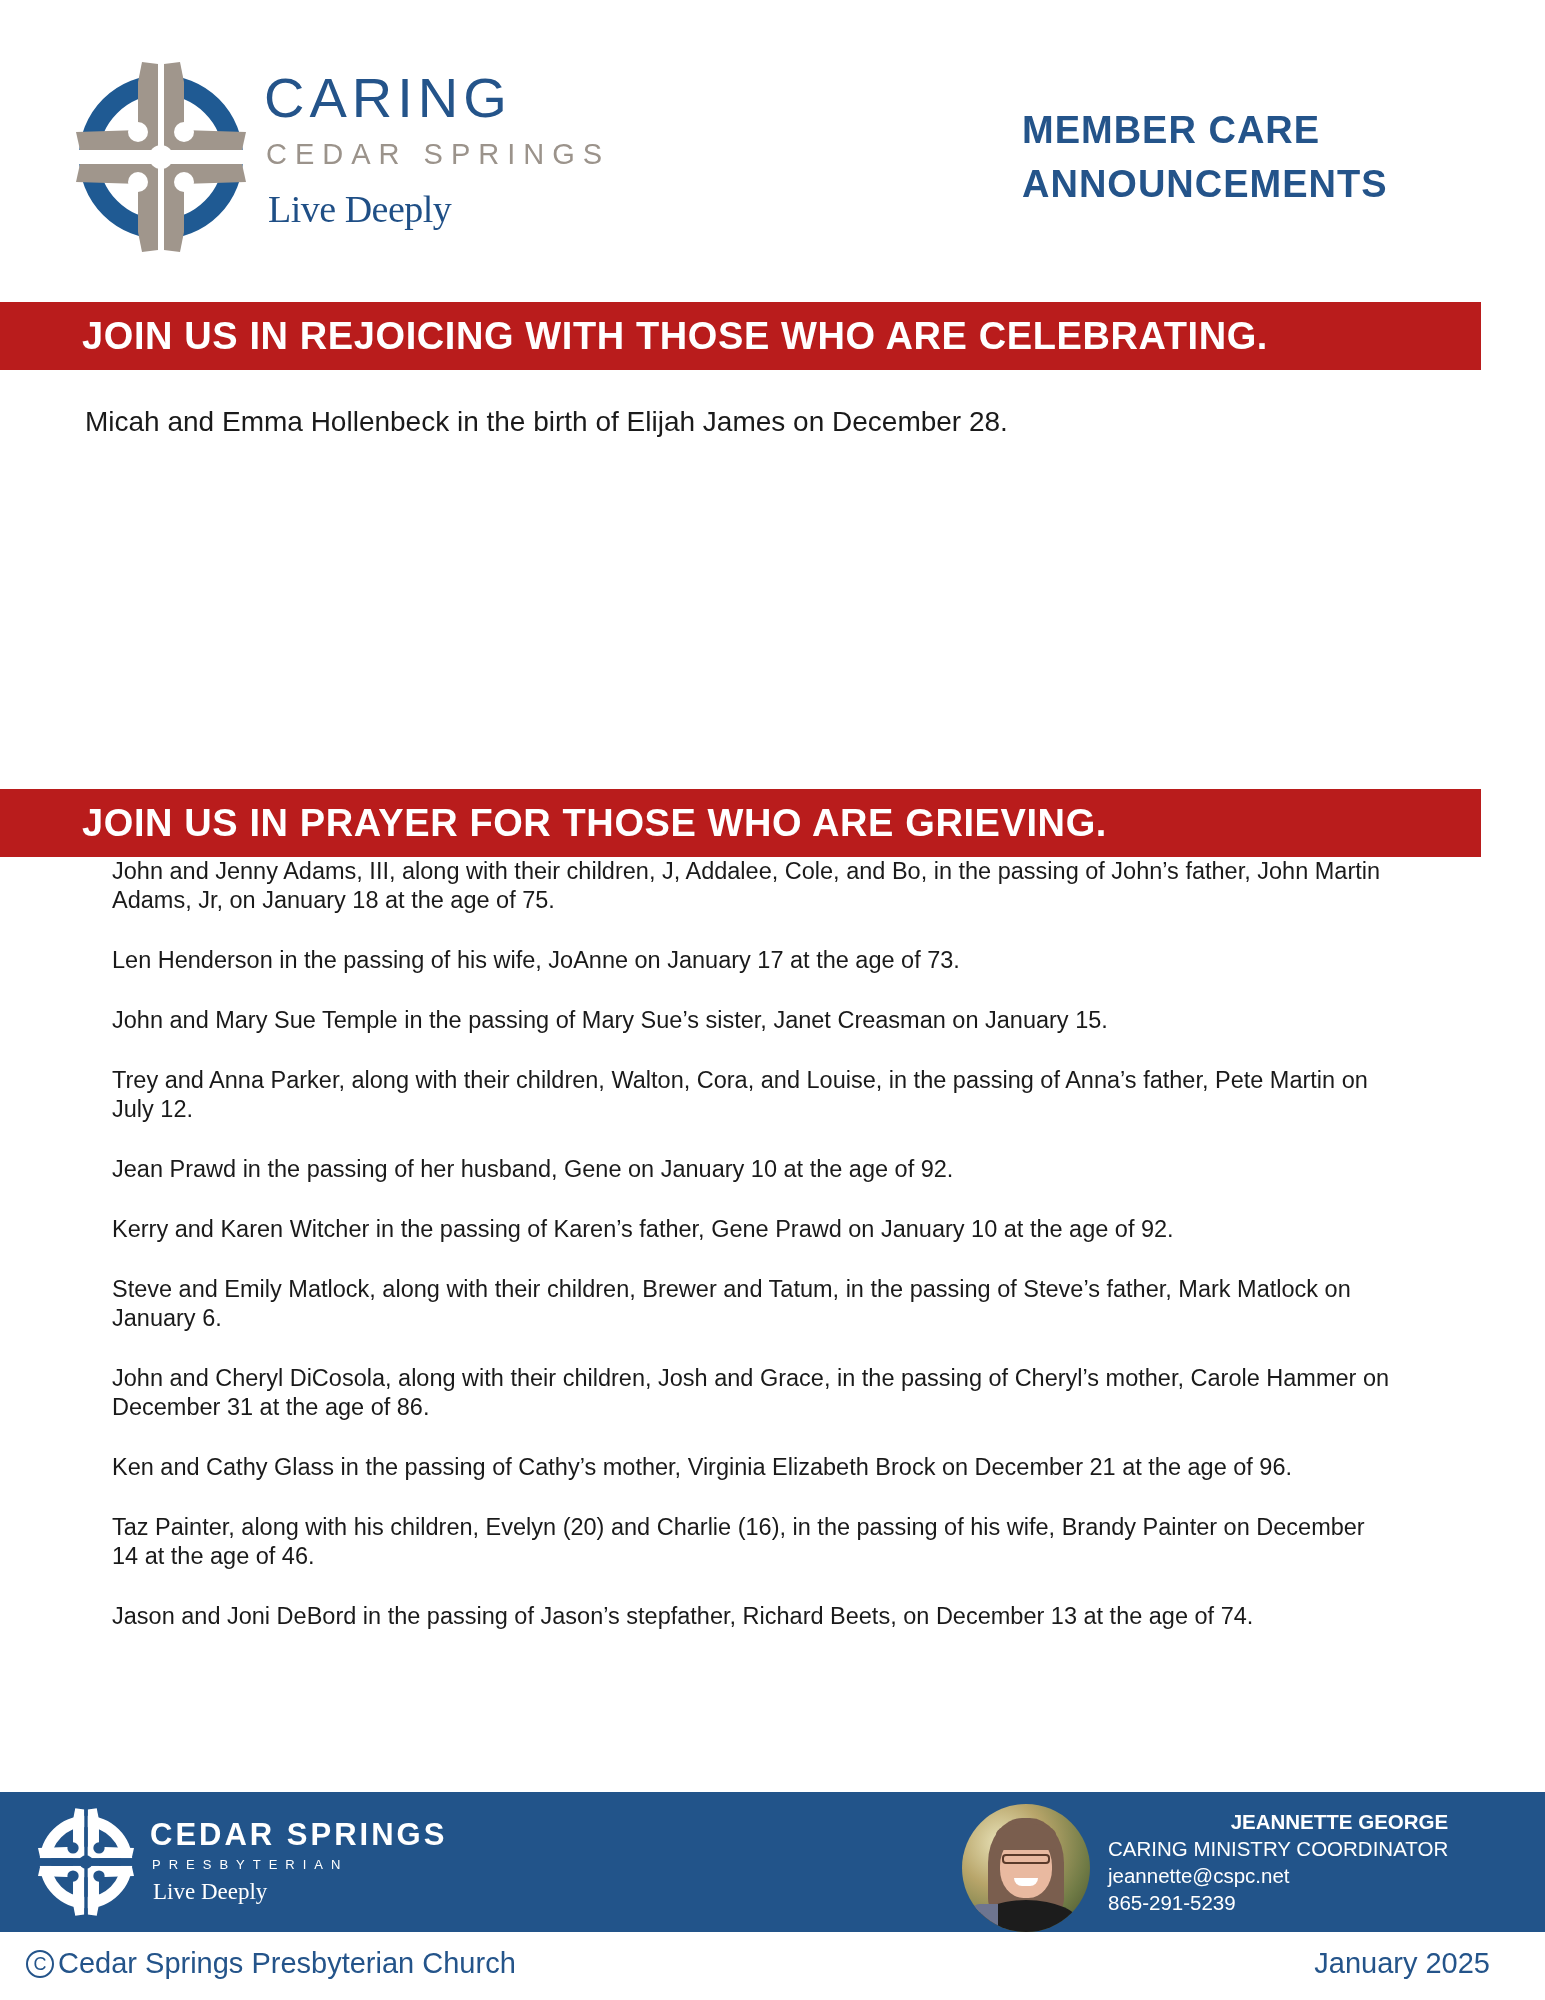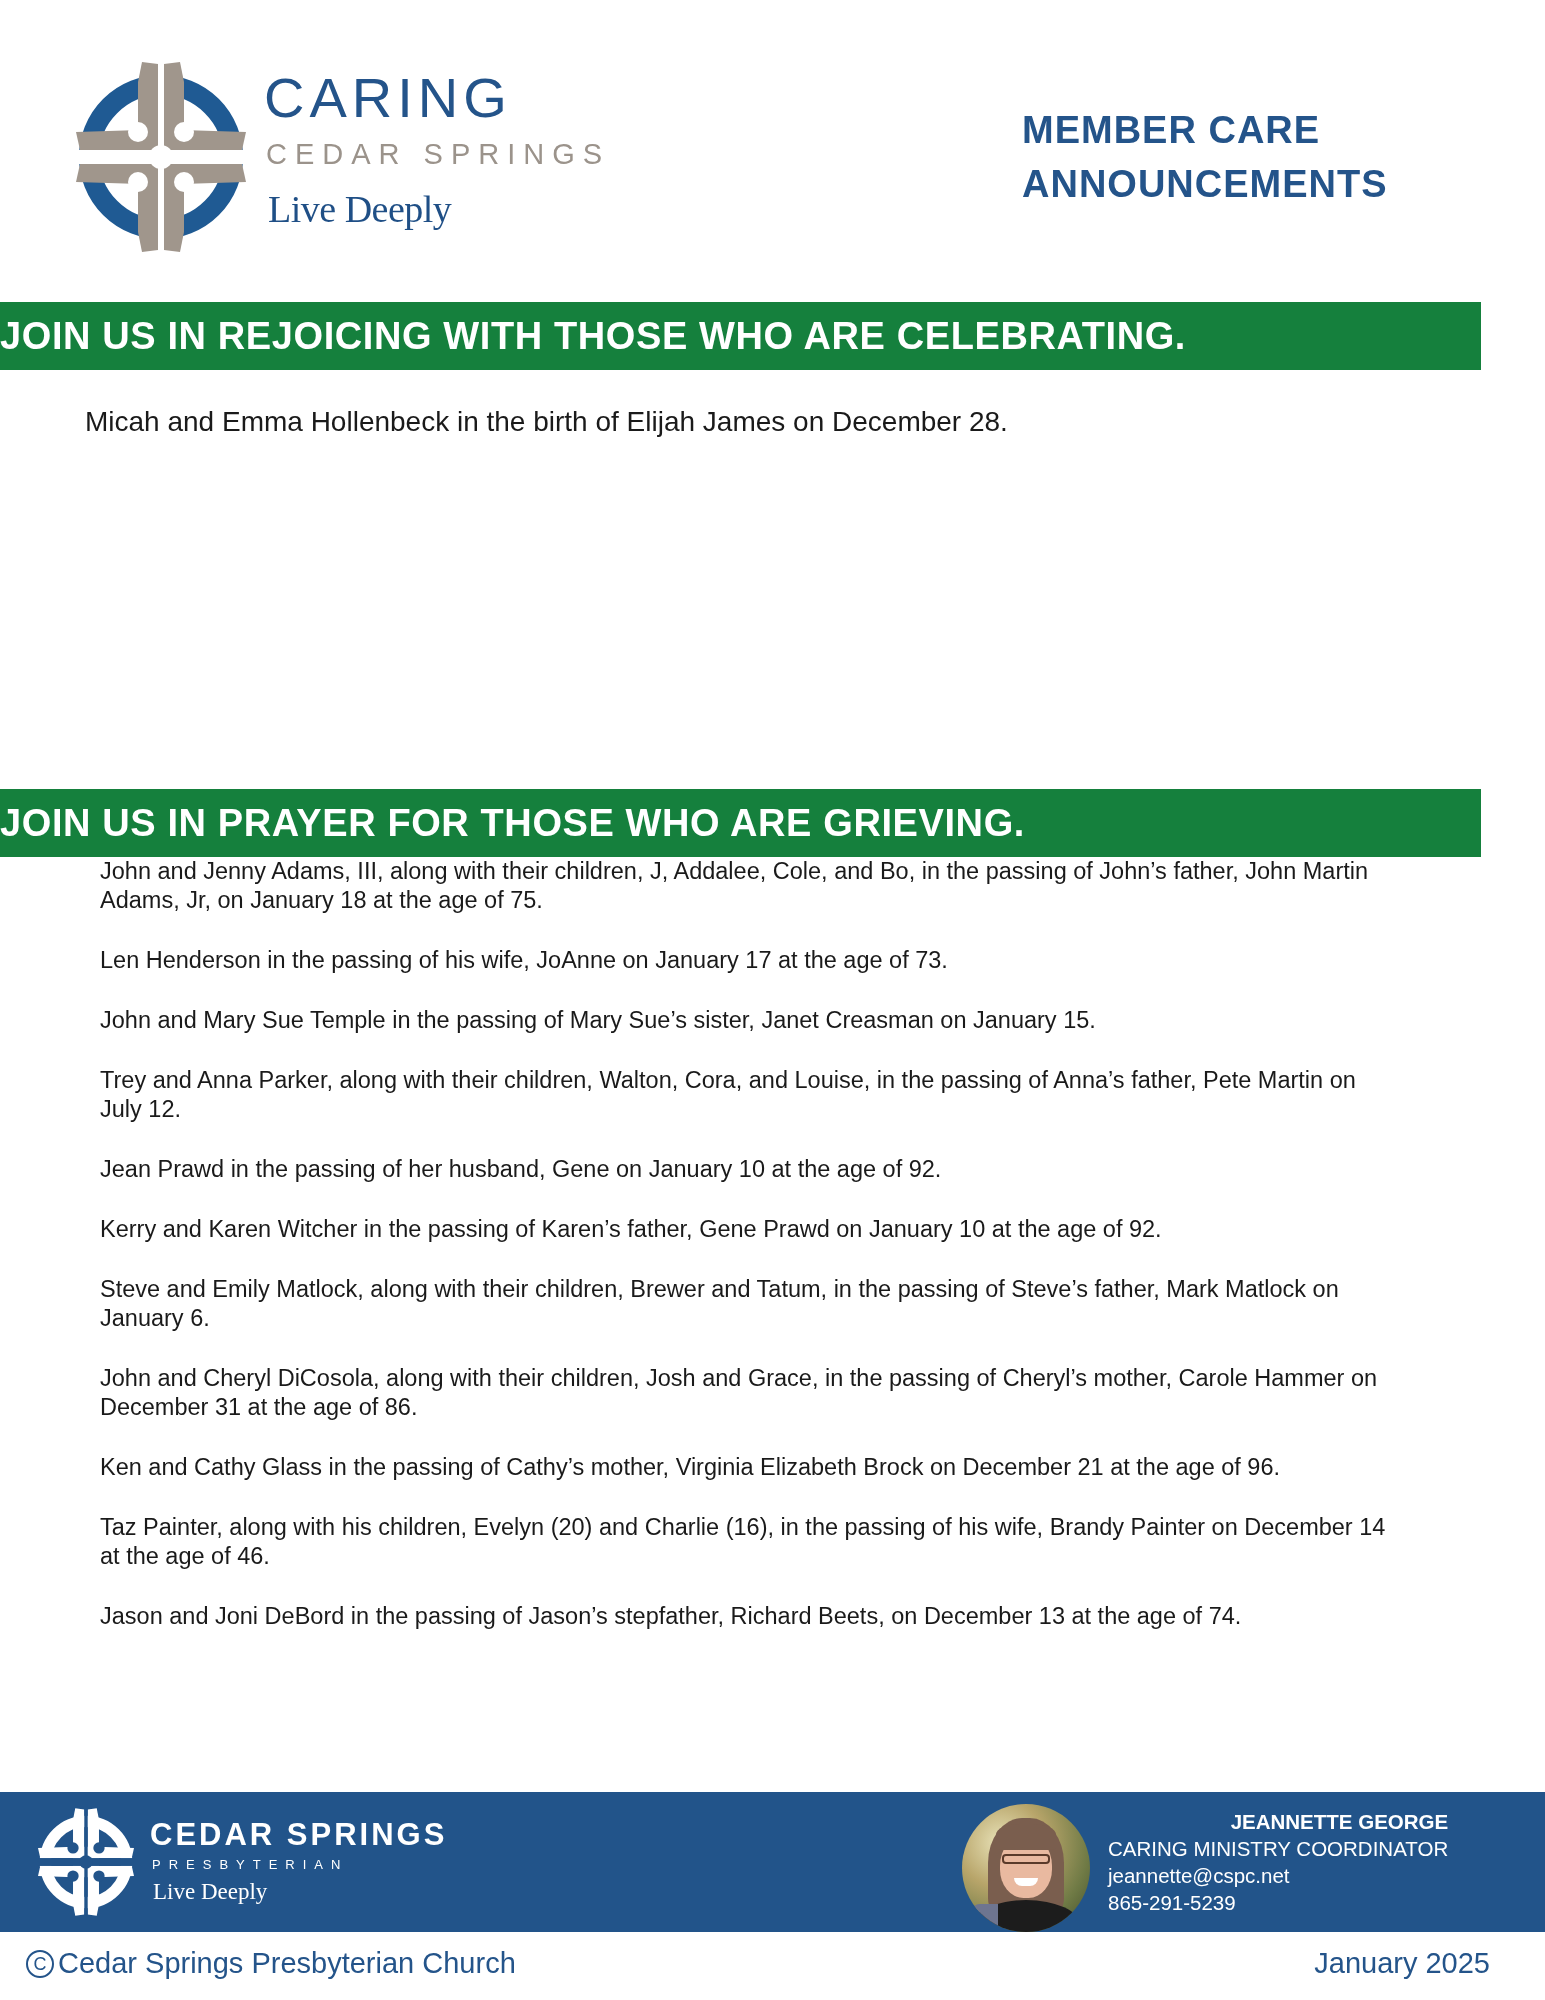--- a/index.html
+++ b/index.html
@@ -8,31 +8,31 @@
   .abs { position:absolute; }
 
   
   .logo-mark { left:76px; top:62px; width:170px; height:190px; }
   .logo-caring { left:264px; top:70px; font-size:56px; font-weight:normal; color:#24548a; letter-spacing:5px; line-height:1; }
   .logo-cedar { left:266px; top:140px; font-size:29px; color:#9b938b; letter-spacing:8px; line-height:1; }
   .logo-live { left:268px; top:190px; font-family:"Liberation Serif", "DejaVu Serif", serif; font-size:38px; color:#1f4f86; line-height:1; letter-spacing:-0.5px; }
   .doc-title { left:1022px; top:103px; font-size:38px; font-weight:bold; color:#24548a; line-height:54px; letter-spacing:1px; }
 
   
-  .banner { left:0; width:1481px; height:68px; background:#15803d; color:#ffffff; font-weight:bold; font-size:38px; letter-spacing:0.6px; display:flex; align-items:center; box-sizing:border-box; }
+  .banner { left:0; width:1481px; height:68px; background:#b91c1c; color:#ffffff; font-weight:bold; font-size:38px; letter-spacing:0.6px; display:flex; align-items:center; box-sizing:border-box; padding-left:82px; }
   .banner-1 { top:302px; }
   .banner-2 { top:760px;margin-top:29px; }
 
   
   .celebrate-list { left:85px; top:405px; width:1350px; }
   .celebrate-item { font-size:28px; line-height:34px; margin:0 0 37px 0; color:#1a1a1a; }
 
   
   .grief-list { left:96px; top:857px; width:1300px; }
-  .grief-item { font-size:23.5px; line-height:29px; margin:0 0 31px 4px; color:#1a1a1a; }
+  .grief-item { font-size:23.5px; line-height:29px; margin:0 0 31px 16px; color:#1a1a1a; }
 
   
   .footer-band { left:0; top:1792px; width:1545px; height:140px; background:#22548a; }
   .footer-mark { left:38px; top:1808px; width:96px; height:108px; }
   .footer-cedar { left:150px; top:1819px; font-size:31px; font-weight:bold; color:#ffffff; letter-spacing:3px; line-height:1; }
   .footer-presby { left:152px; top:1858px; font-size:13px; color:#ffffff; letter-spacing:8px; line-height:1; }
   .footer-live { left:153px; top:1880px; font-family:"Liberation Serif", "DejaVu Serif", serif; font-size:23px; color:#ffffff; line-height:1; }
 
   .photo { left:962px; top:1804px; width:128px; height:128px; border-radius:50%; overflow:hidden;
            background: radial-gradient(circle at 30% 30%, #e8e2b8 0%, #b8a56a 35%, #6f7a45 70%, #3e4a2a 100%); }

